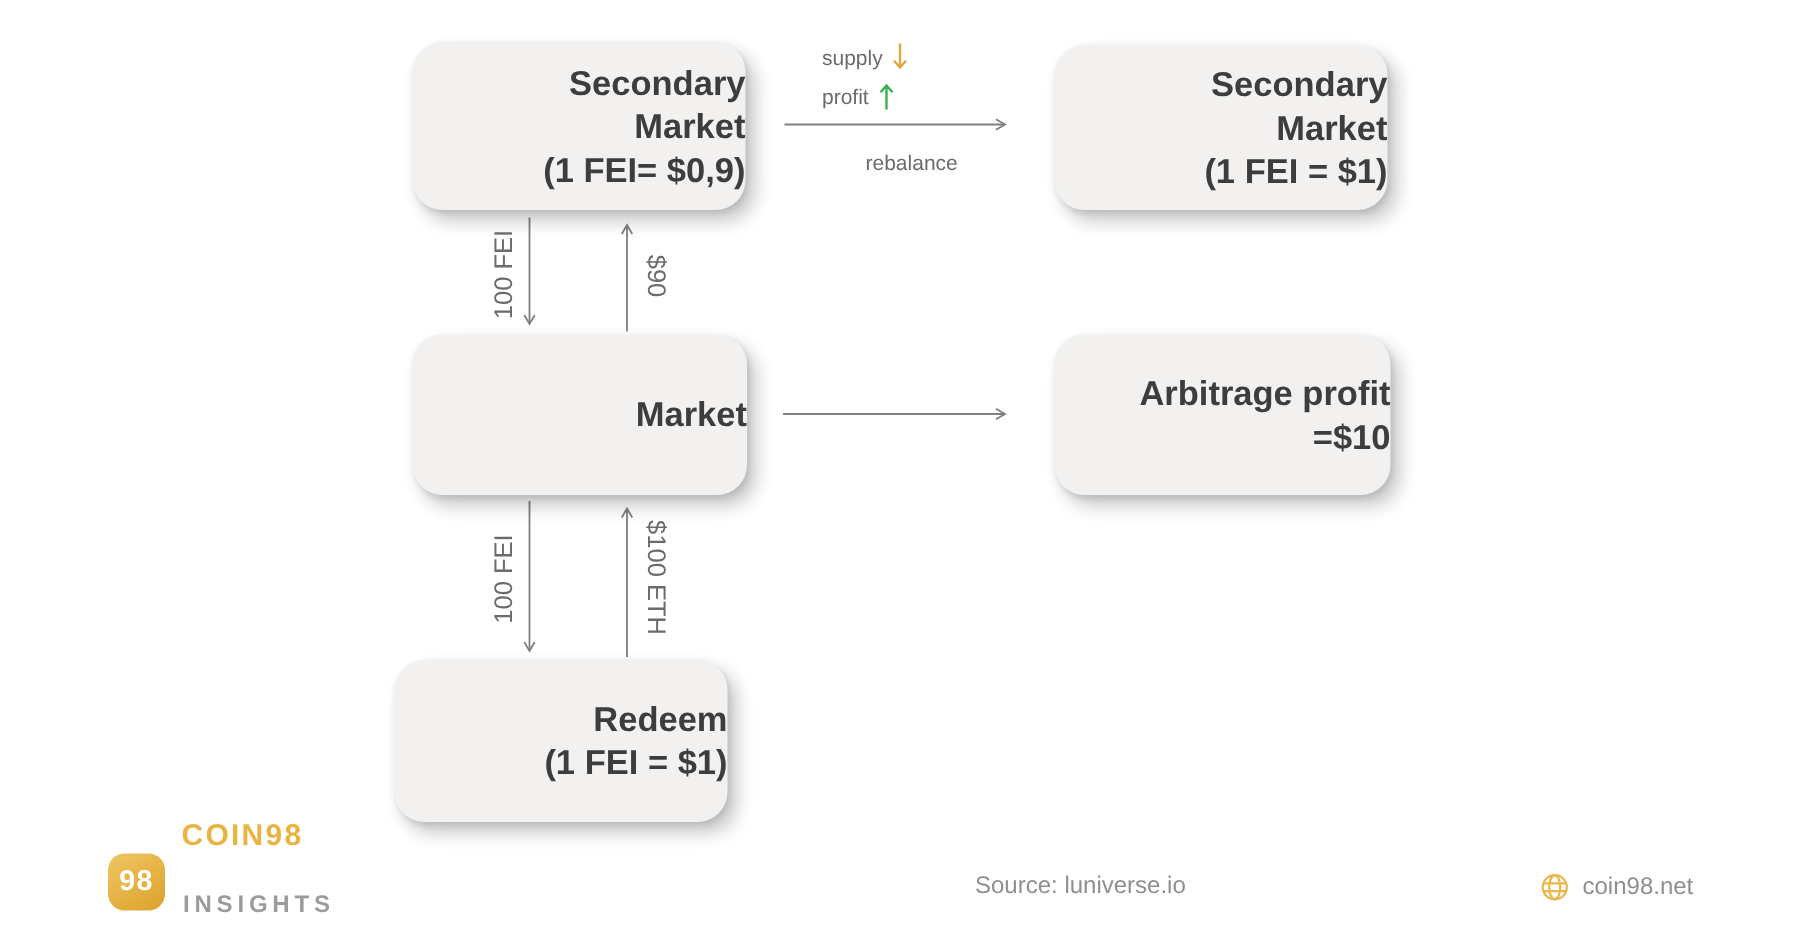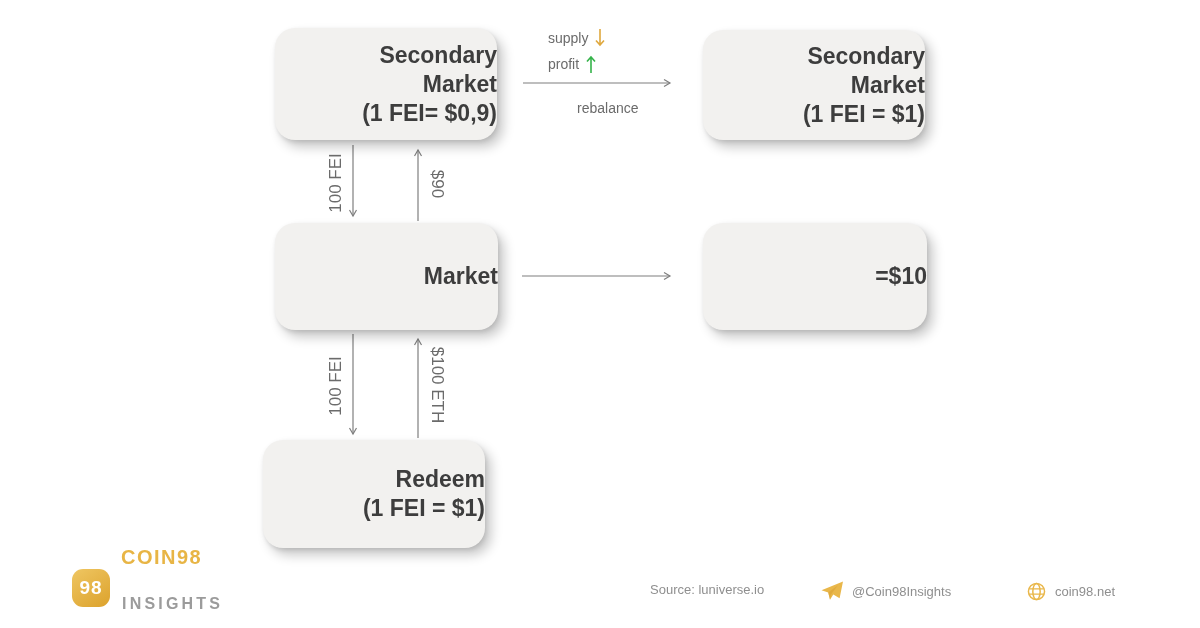--- a/index.html
+++ b/index.html
@@ -34,21 +34,21 @@
   .brand-name{
     position:absolute;left:121px;top:546px;color:#e8b545;
     font-weight:bold;font-size:20px;letter-spacing:1.5px;
   }
   .brand-sub{
     position:absolute;left:122px;top:595px;color:#9b9b9b;
     font-size:16px;letter-spacing:3.2px;font-weight:bold;
   }
   .footer-item{
     position:absolute;display:flex;align-items:center;gap:8px;
-    color:#8f8f8f;font-size:13px;white-space:nowrap;
+    color:#8f8f8f;font-size:16px;white-space:nowrap;
   }
 </style>
 </head>
 <body>
 
 <div class="canvas">
 
   <svg class="connectors" width="1200" height="628">
     <defs>
       <marker id="ah" markerWidth="10" markerHeight="10" refX="7" refY="4.5" orient="auto" markerUnits="userSpaceOnUse">
@@ -73,20 +73,21 @@
     <div>Secondary</div>
     <div>Market</div>
     <div>(1 FEI = $1)</div>
   </div>
 
   <div class="node" style="left:275px;top:223px;width:223px;height:107px;">
     <div>Market</div>
   </div>
 
   <div class="node" style="left:703px;top:223px;width:224px;height:107px;">
+    <div>Arbitrage profit</div>
     <div>=$10</div>
   </div>
 
   <div class="node" style="left:263px;top:440px;width:222px;height:108px;">
     <div>Redeem</div>
     <div>(1 FEI = $1)</div>
   </div>
 
   <div class="edge-label" style="left:548px;top:27px;">
     <span>supply</span>
@@ -114,27 +115,20 @@
   <div class="badge">
     <span>98</span>
   </div>
   <div class="brand-name">COIN98</div>
   <div class="brand-sub">INSIGHTS</div>
 
   <div class="footer-item" style="left:650px;top:582px;">
     <span>Source: luniverse.io</span>
   </div>
 
-  <div class="footer-item" style="left:820px;top:579px;">
-    <svg width="24" height="24" viewBox="0 0 24 24">
-      <path d="M23 2.5 L1.5 11.2 L8.2 13.4 L10 20.8 L13.3 15.4 L19.6 19.2 Z" fill="#e9b74a"></path>
-      <path d="M8.2 13.4 L10 20.8 L10.9 15.6 L18 6.2 Z" fill="#d9a133" opacity="0.55"></path>
-    </svg>
-    <span>@Coin98Insights</span>
-  </div>
 
   <div class="footer-item" style="left:1026px;top:581px;">
     <svg width="21" height="21" viewBox="0 0 24 24" fill="none" stroke="#e9b74a" stroke-width="1.7">
       <circle cx="12" cy="12" r="9.2"></circle>
       <ellipse cx="12" cy="12" rx="4.2" ry="9.2"></ellipse>
       <path d="M3.4 9 h17.2 M3.4 15 h17.2"></path>
     </svg>
     <span>coin98.net</span>
   </div>
 

